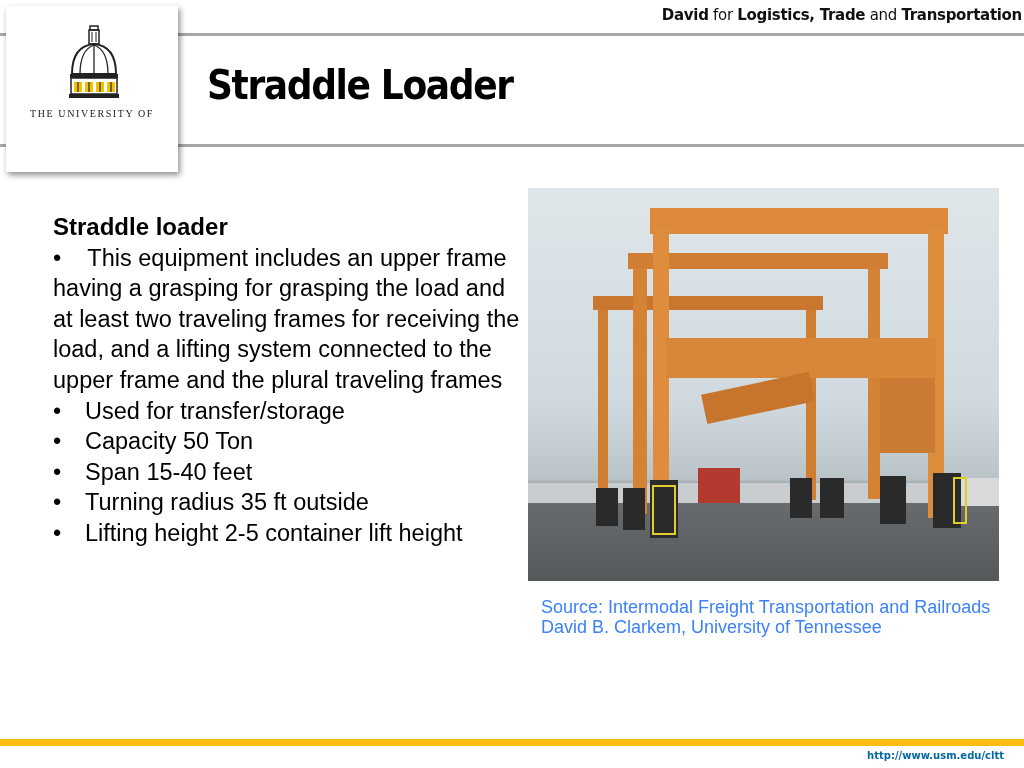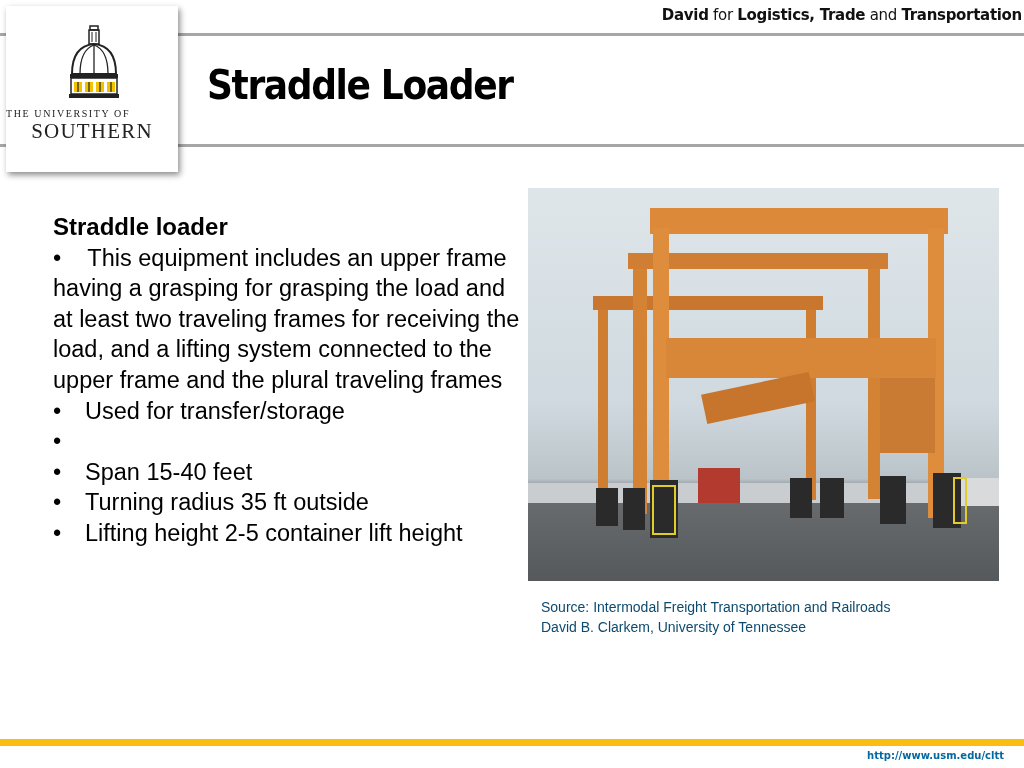--- a/index.html
+++ b/index.html
@@ -14,21 +14,21 @@
     position: absolute; right: 2px; top: 6px; font-size: 15px; color: #111;
     font-family: "DejaVu Sans", sans-serif; letter-spacing: -0.3px;
   }
   .org-header b { font-weight: bold; }
   .logo-box {
     position: absolute; left: 6px; top: 6px; width: 172px; height: 166px;
     background: #fff; box-shadow: 2px 3px 6px rgba(0,0,0,0.45); z-index: 2;
   }
   .logo-dome { position: absolute; left: 60px; top: 18px; width: 56px; height: 80px; }
   .logo-line1 {
-    position: absolute; left: 0; right: 0; top: 102px; 
+    position: absolute; left: 0; right: 0; top: 102px; text-align: center;
     font-family: "Liberation Serif", serif; font-size: 10px; letter-spacing: 1.6px; color: #222;
   }
   .logo-line2, .logo-line3 {
     position: absolute; left: 0; right: 0; text-align: center;
     font-family: "Liberation Serif", serif; font-size: 21px; letter-spacing: 1.2px; color: #222;
   }
   .logo-line2 { top: 113px; }
   .logo-line3 { top: 133px; }
   .page-title {
     position: absolute; left: 207px; top: 62px; font-size: 40px; font-weight: bold;
@@ -37,21 +37,21 @@
   }
   .content { position: absolute; left: 53px; top: 212px; width: 470px; font-size: 23.5px; line-height: 30.6px; }
   .content .subhead { font-weight: bold; font-size: 24px; }
   .bullet-row { display: flex; }
   .bullet-row .dot { width: 32px; flex: none; }
   .para { }
   .photo {
     position: absolute; left: 528px; top: 188px; width: 471px; height: 393px; overflow: hidden;
     background: linear-gradient(#dfe6ea 0%, #cfd9df 55%, #b9c3c8 74%, #6a6d70 78%, #56595c 100%);
   }
-  .source { position: absolute; left: 541px; top: 597px; font-size: 14px; line-height: 20px; color: #0c4a6e; }
+  .source { position: absolute; left: 541px; top: 597px; font-size: 18px; line-height: 20px; color: #3b82f6; }
   .gold-bar { position: absolute; left: 0; top: 739px; width: 1024px; height: 7px; background: #fbbd12; }
   .footer-url {
     position: absolute; right: 20px; top: 750px; font-size: 10px; font-weight: bold;
     font-family: "DejaVu Sans", sans-serif; color: #0369a1;
   }
 </style>
 </head>
 <body>
 
 <div class="hline top"></div>
@@ -77,36 +77,36 @@
     <rect x="19" y="58" width="8" height="10" fill="#f2c200"></rect>
     <rect x="30" y="58" width="8" height="10" fill="#f2c200"></rect>
     <rect x="41" y="58" width="8" height="10" fill="#f2c200"></rect>
     <line x1="12" y1="58" x2="12" y2="68" stroke="#222" stroke-width="1.2"></line>
     <line x1="23" y1="58" x2="23" y2="68" stroke="#222" stroke-width="1.2"></line>
     <line x1="34" y1="58" x2="34" y2="68" stroke="#222" stroke-width="1.2"></line>
     <line x1="45" y1="58" x2="45" y2="68" stroke="#222" stroke-width="1.2"></line>
     <rect x="3" y="70" width="50" height="4" fill="#222"></rect>
   </svg>
   <div class="logo-line1">THE UNIVERSITY OF</div>
-  <div class="logo-line2">SOUTHERN</div>
 </div>
 
 <div class="page-title">Straddle Loader</div>
 
 <div class="content">
   <div class="subhead">Straddle loader</div>
   <div class="para">
     <span>•</span>&nbsp;&nbsp;&nbsp;&nbsp;<span>This equipment includes an upper frame having a grasping for grasping the load and at least two traveling frames for receiving the load, and a lifting system connected to the upper frame and the plural traveling frames</span>
   </div>
   <div class="bullet-row">
       <span class="dot">•</span>
       <span>Used for transfer/storage</span>
     </div>
   <div class="bullet-row">
       <span class="dot">•</span>
+      <span>Capacity 50 Ton</span>
     </div>
   <div class="bullet-row">
       <span class="dot">•</span>
       <span>Span 15-40 feet</span>
     </div>
   <div class="bullet-row">
       <span class="dot">•</span>
       <span>Turning radius 35 ft outside</span>
     </div>
   <div class="bullet-row">

